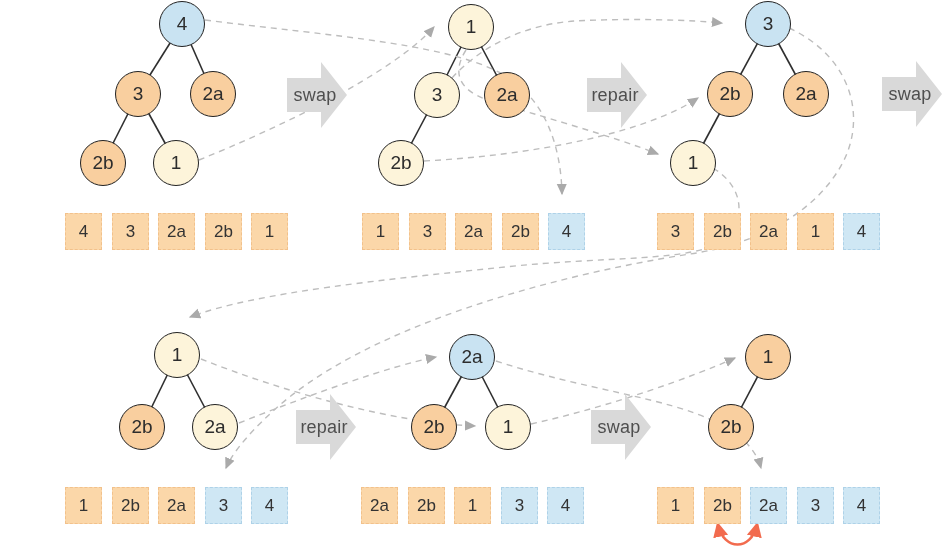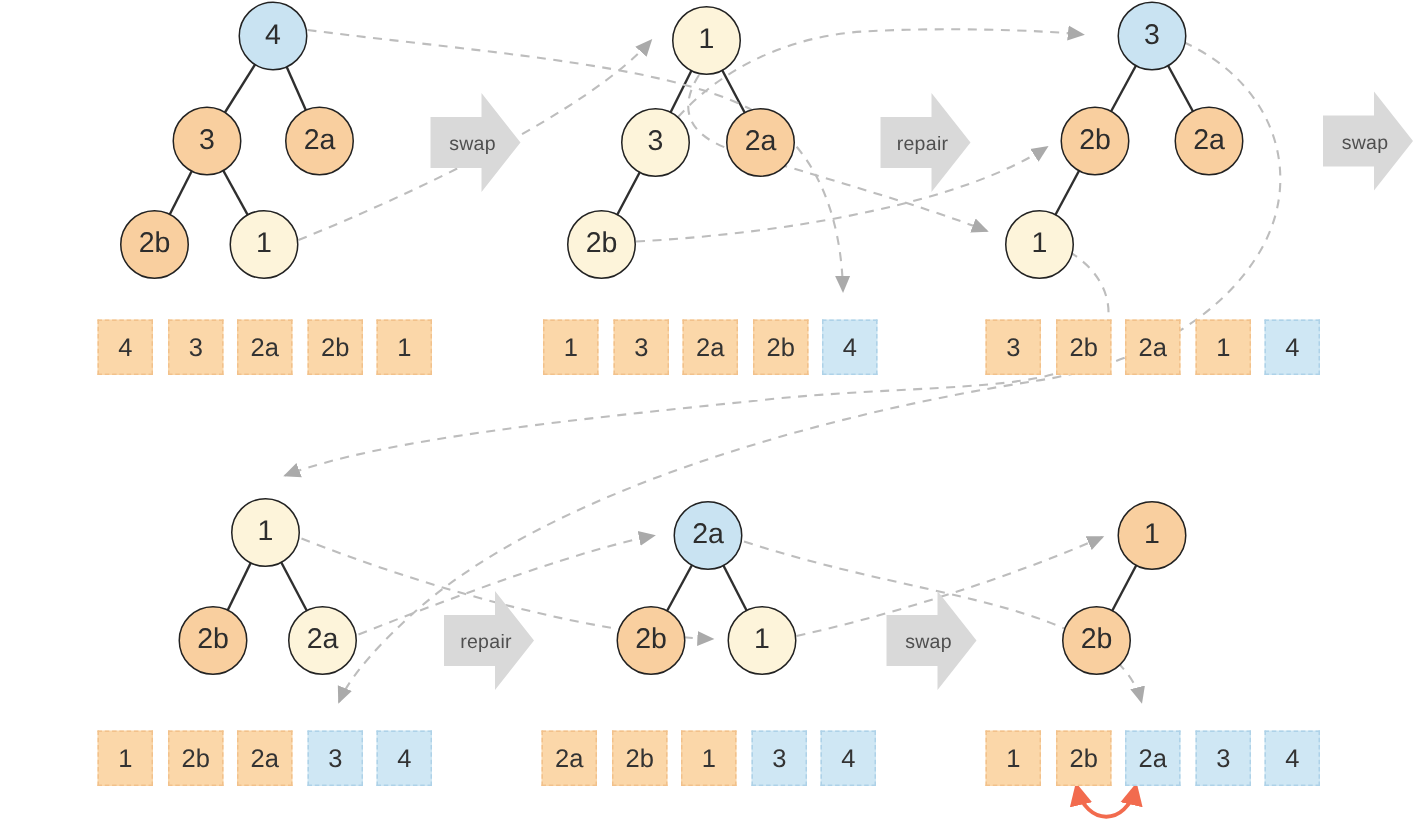--- a/index.html
+++ b/index.html
@@ -16,21 +16,21 @@
   }
   .cell {
     position:absolute; width:37px; height:37px; box-sizing:border-box;
     display:flex; align-items:center; justify-content:center;
     font-size:17px; color:#333333; z-index:3;
   }
   .cell.orange { border:1px dashed #f2c18b; }
   .cell.blue   { border:1px dashed #aed2e8; }
   .arrow-label {
     position:absolute; display:flex; align-items:center; justify-content:center;
-    font-size:13px; color:#4f4f4f; z-index:4; letter-spacing:0.2px;
+    font-size:18px; color:#4f4f4f; z-index:4; letter-spacing:0.2px;
   }
   .tree-edge { stroke:#2f2f2f; stroke-width:1.6; }
   .flow { fill:none; stroke:#bdbdbd; stroke-width:1.4; stroke-dasharray:6 5; }
   .swap-red { fill:none; stroke:#f26b4e; stroke-width:2.6; }
   .block-arrow { fill:#d9d9d9; }
 </style>
 </head>
 <body>
 
 <div class="canvas">

